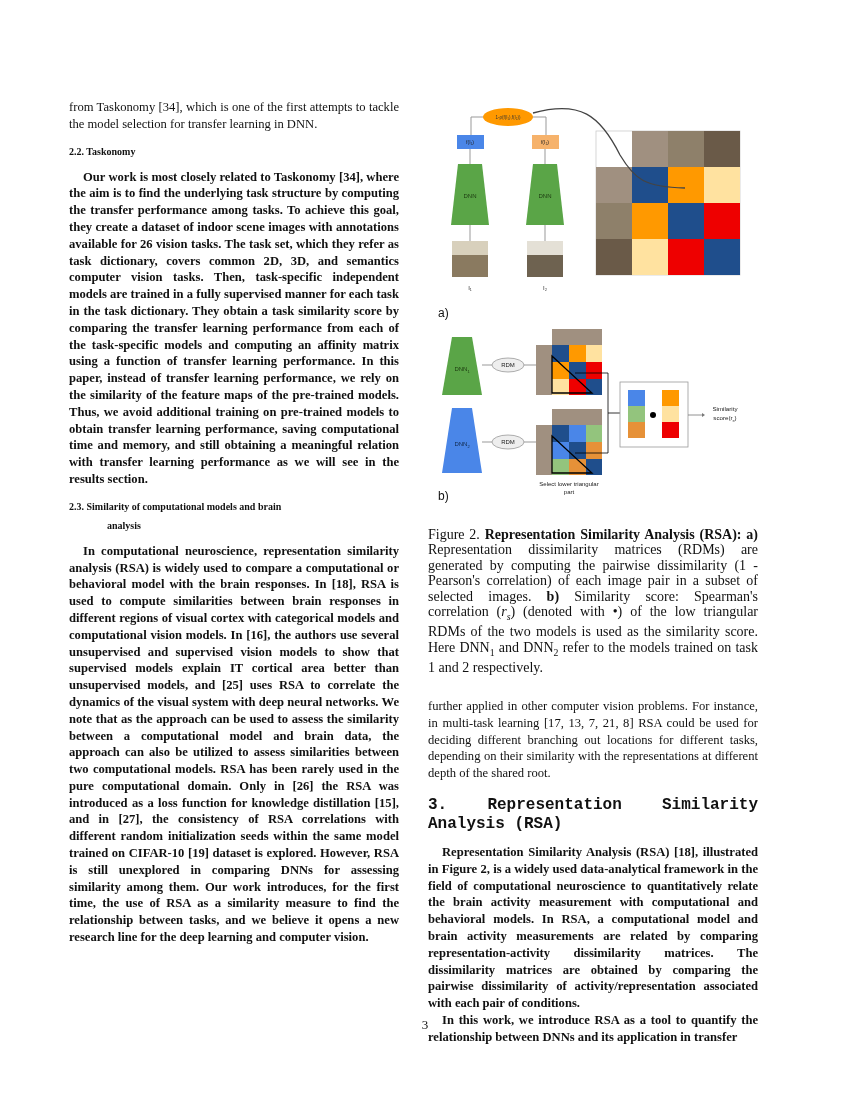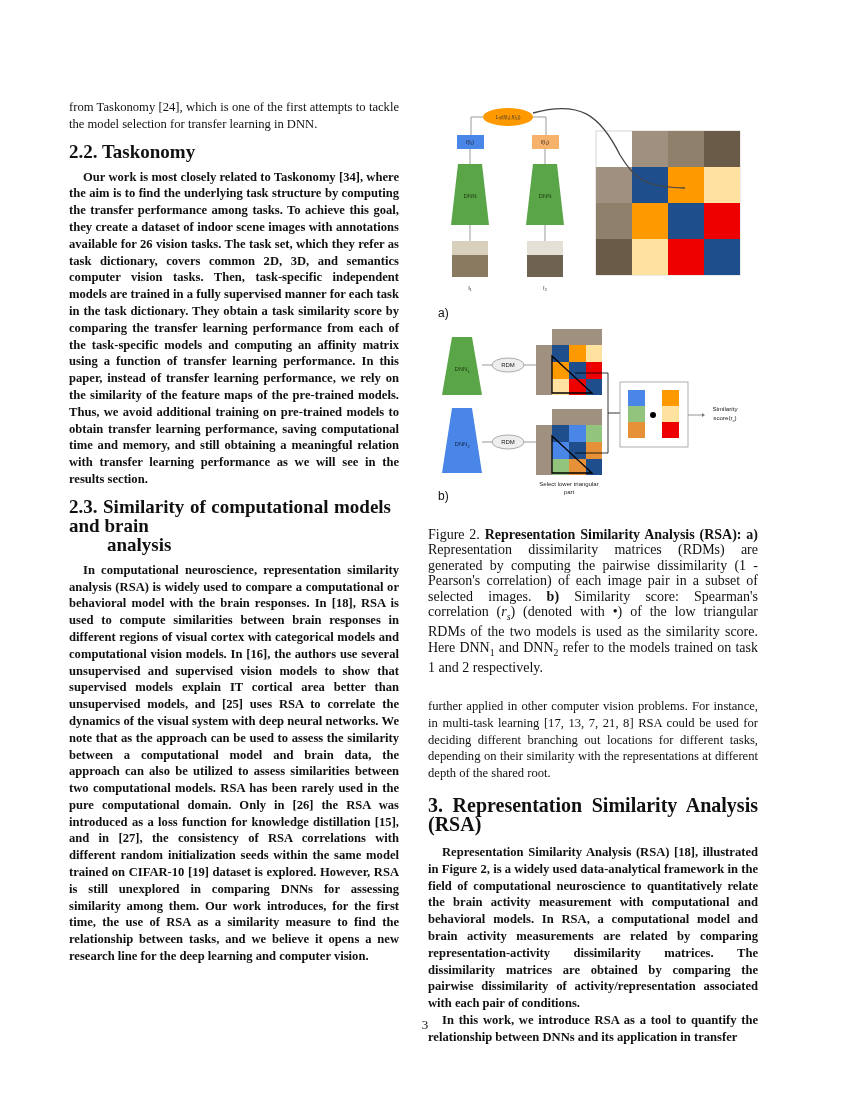--- a/index.html
+++ b/index.html
@@ -3,34 +3,34 @@
 <meta charset="utf-8">
 <style>
   html, body { margin:0; padding:0; background:#fff; }
   body { width:850px; height:1100px; position:relative; overflow:hidden;
          font-family:"Liberation Serif","DejaVu Serif",serif; color:#111; }
   .col { position:absolute; width:330px; font-size:12.6px; line-height:16.8px; text-align:justify; }
   .left { left:69px; top:99px; }
   .right { left:428px; }
   p { margin:0; }
   .ind { text-indent:14px;font-weight:bold; }
-  h2 { font-size:19px; font-weight:bold; margin:9px 8px 8px 0; line-height:19px; }
-  h2.big { font-size:20px; margin:14px 0 10px 0; }
+  h2 { font-size:10px; font-weight:bold; margin:9px 8px 8px 0; line-height:19px; }
+  h2.big { font-size:16px; margin:14px 0 10px 0;font-family:Liberation Mono, monospace; }
   h2 .hang { display:block; padding-left:38px; }
   .caption { position:absolute; left:428px; top:527px; width:330px; font-size:14px; line-height:15.4px; text-align:justify; }
   .pagenum { position:absolute; left:0; width:850px; top:1017px; text-align:center; font-size:13px; }
   .fig { position:absolute; left:430px; top:95px; width:340px; height:420px; font-family:"Liberation Sans","DejaVu Sans",sans-serif; }
   .fig svg { position:absolute; left:0; top:0; }
   sub { font-size:0.7em; }
 </style>
 </head>
 <body>
 
 <div class="col left">
-  <p>from Taskonomy [24], which is one of the first attempts to tackle the model selection for transfer learning in DNN.</p>
+  <p>from Taskonomy [34], which is one of the first attempts to tackle the model selection for transfer learning in DNN.</p>
   <h2>2.2. Taskonomy</h2>
   <p class="ind">Our work is most closely related to Taskonomy [34], where the aim is to find the underlying task structure by computing the transfer performance among tasks. To achieve this goal, they create a dataset of indoor scene images with annotations available for 26 vision tasks. The task set, which they refer as task dictionary, covers common 2D, 3D, and semantics computer vision tasks. Then, task-specific independent models are trained in a fully supervised manner for each task in the task dictionary. They obtain a task similarity score by comparing the transfer learning performance from each of the task-specific models and computing an affinity matrix using a function of transfer learning performance. In this paper, instead of transfer learning performance, we rely on the similarity of the feature maps of the pre-trained models. Thus, we avoid additional training on pre-trained models to obtain transfer learning performance, saving computational time and memory, and still obtaining a meaningful relation with transfer learning performance as we will see in the results section.</p>
   <h2>
     <span>2.3. Similarity of computational models and brain</span>
     <span class="hang">analysis</span>
   </h2>
   <p class="ind">In computational neuroscience, representation similarity analysis (RSA) is widely used to compare a computational or behavioral model with the brain responses. In [18], RSA is used to compute similarities between brain responses in different regions of visual cortex with categorical models and computational vision models. In [16], the authors use several unsupervised and supervised vision models to show that supervised models explain IT cortical area better than unsupervised models, and [25] uses RSA to correlate the dynamics of the visual system with deep neural networks. We note that as the approach can be used to assess the similarity between a computational model and brain data, the approach can also be utilized to assess similarities between two computational models. RSA has been rarely used in the pure computational domain. Only in [26] the RSA was introduced as a loss function for knowledge distillation [15], and in [27], the consistency of RSA correlations with different random initialization seeds within the same model trained on CIFAR-10 [19] dataset is explored. However, RSA is still unexplored in comparing DNNs for assessing similarity among them. Our work introduces, for the first time, the use of RSA as a similarity measure to find the relationship between tasks, and we believe it opens a new research line for the deep learning and computer vision.</p>
 </div>
 
 <div class="fig">

